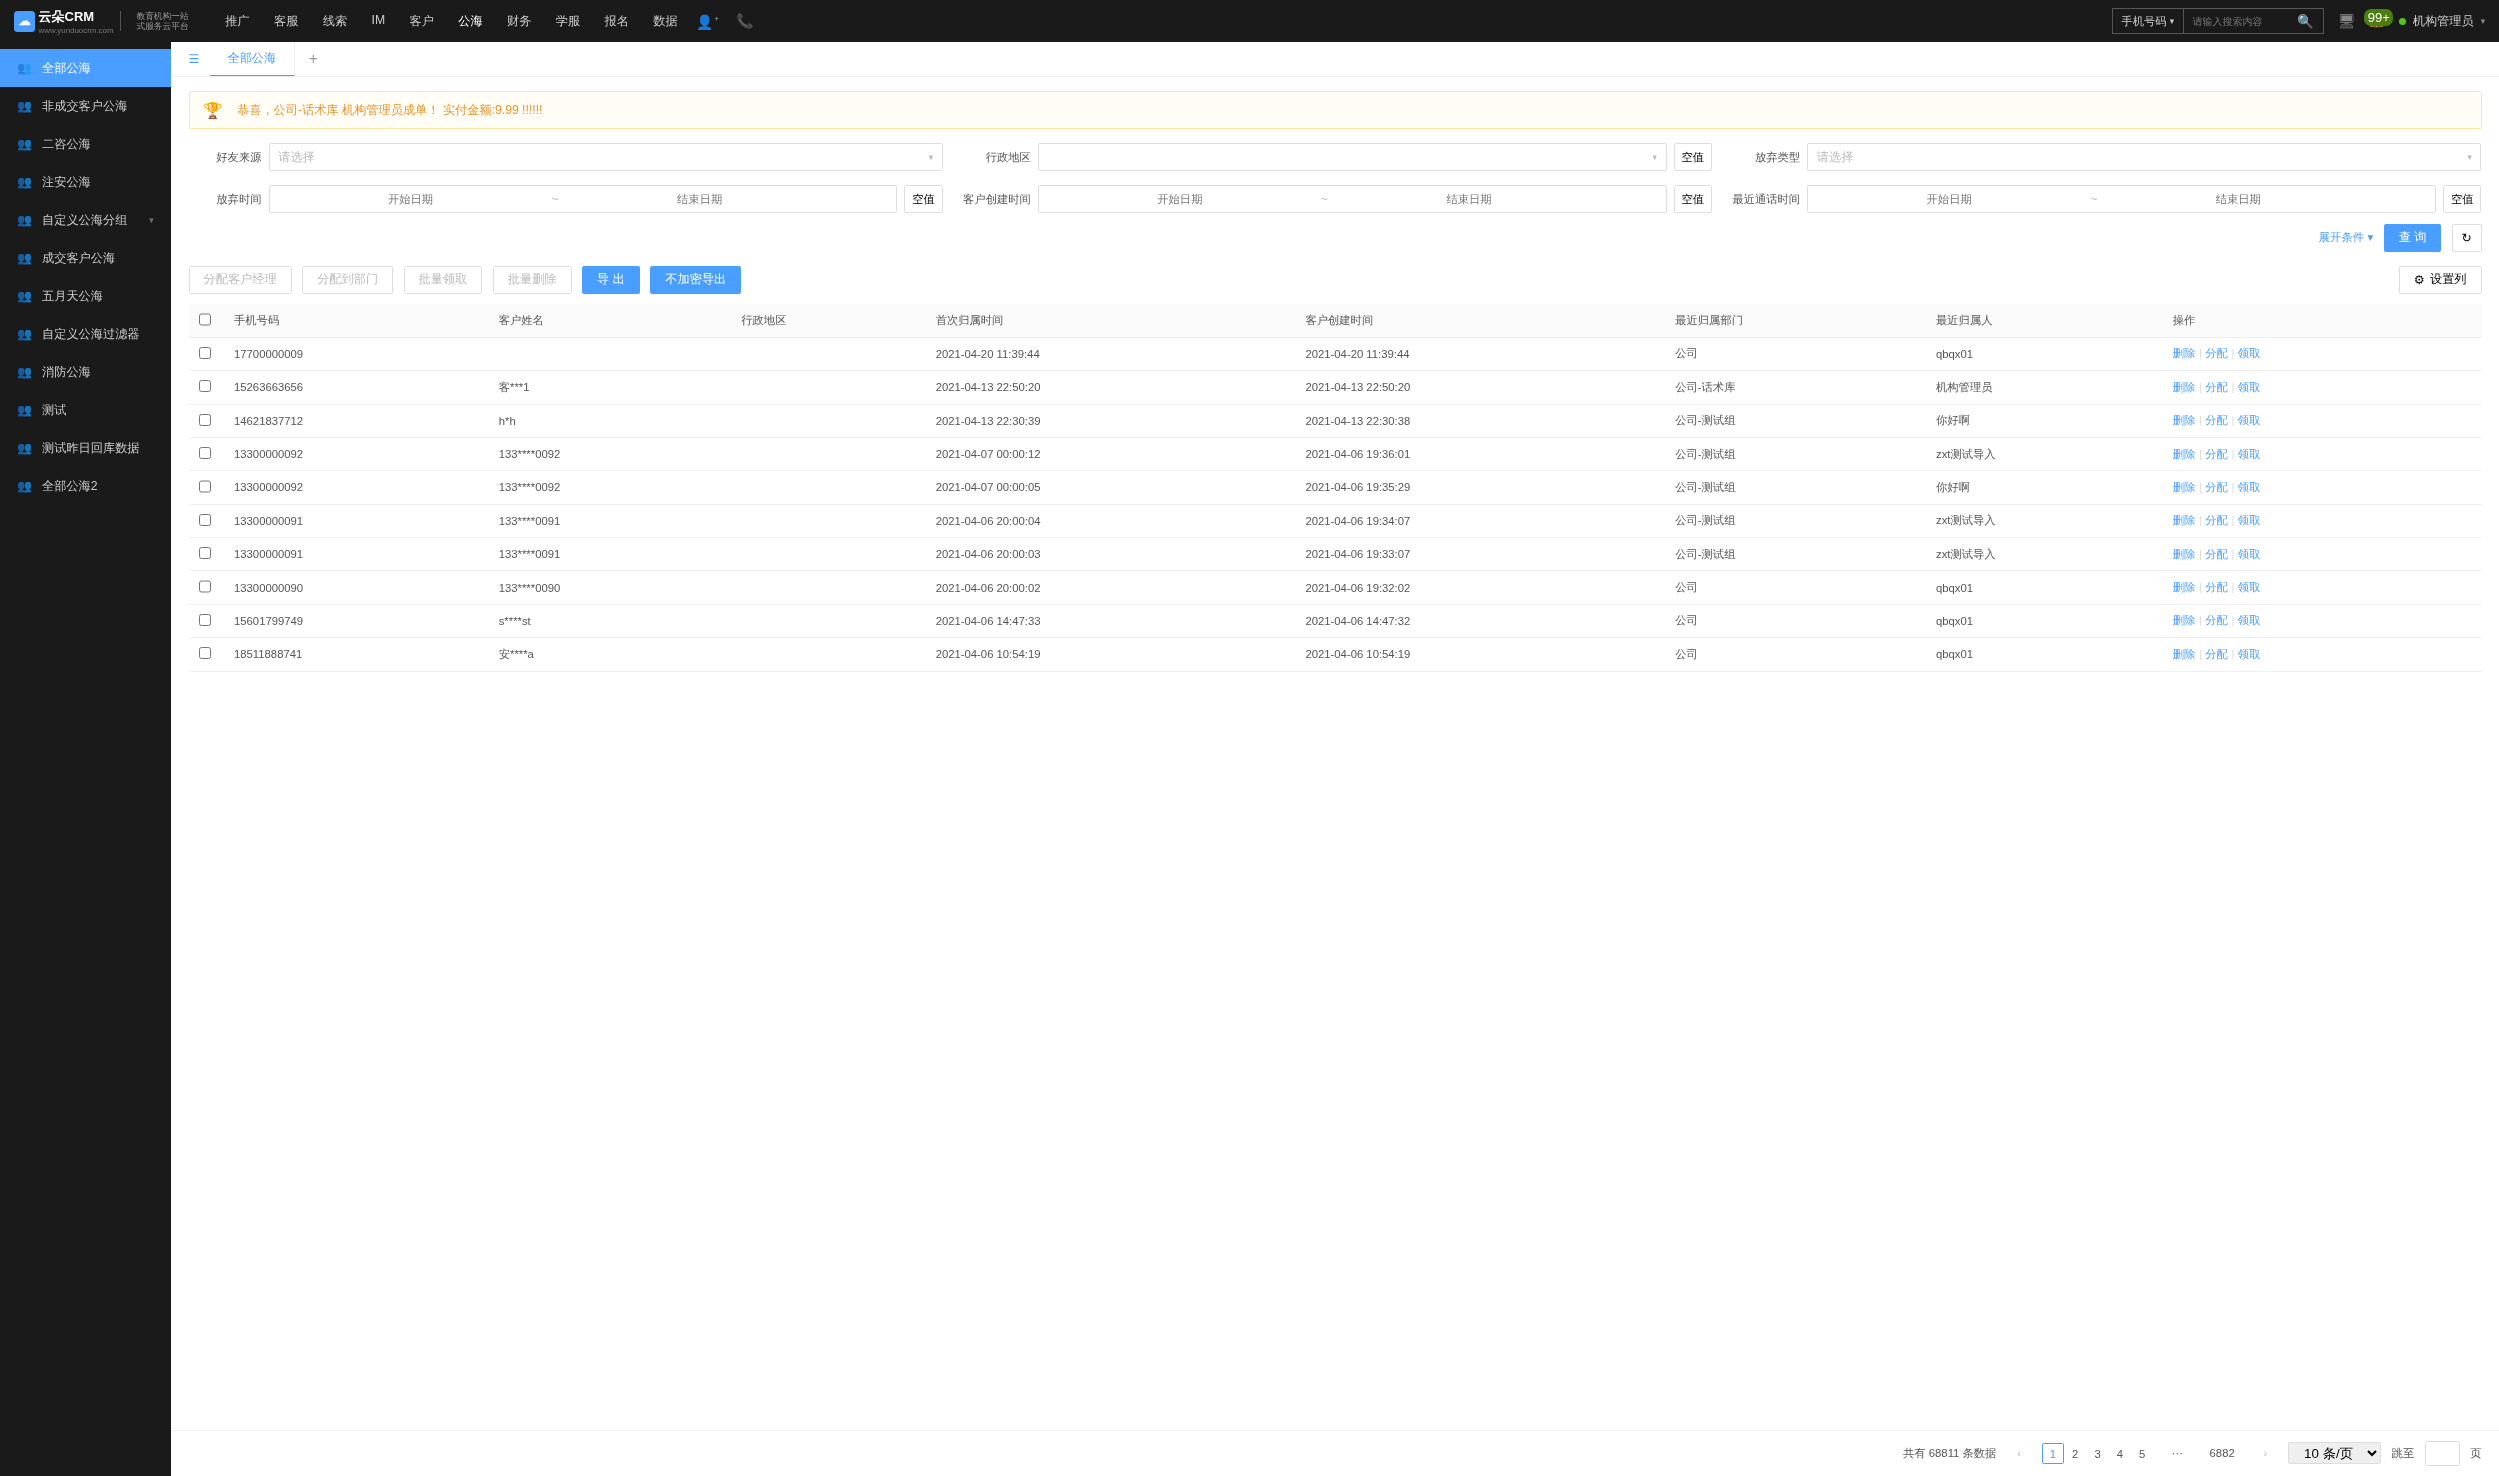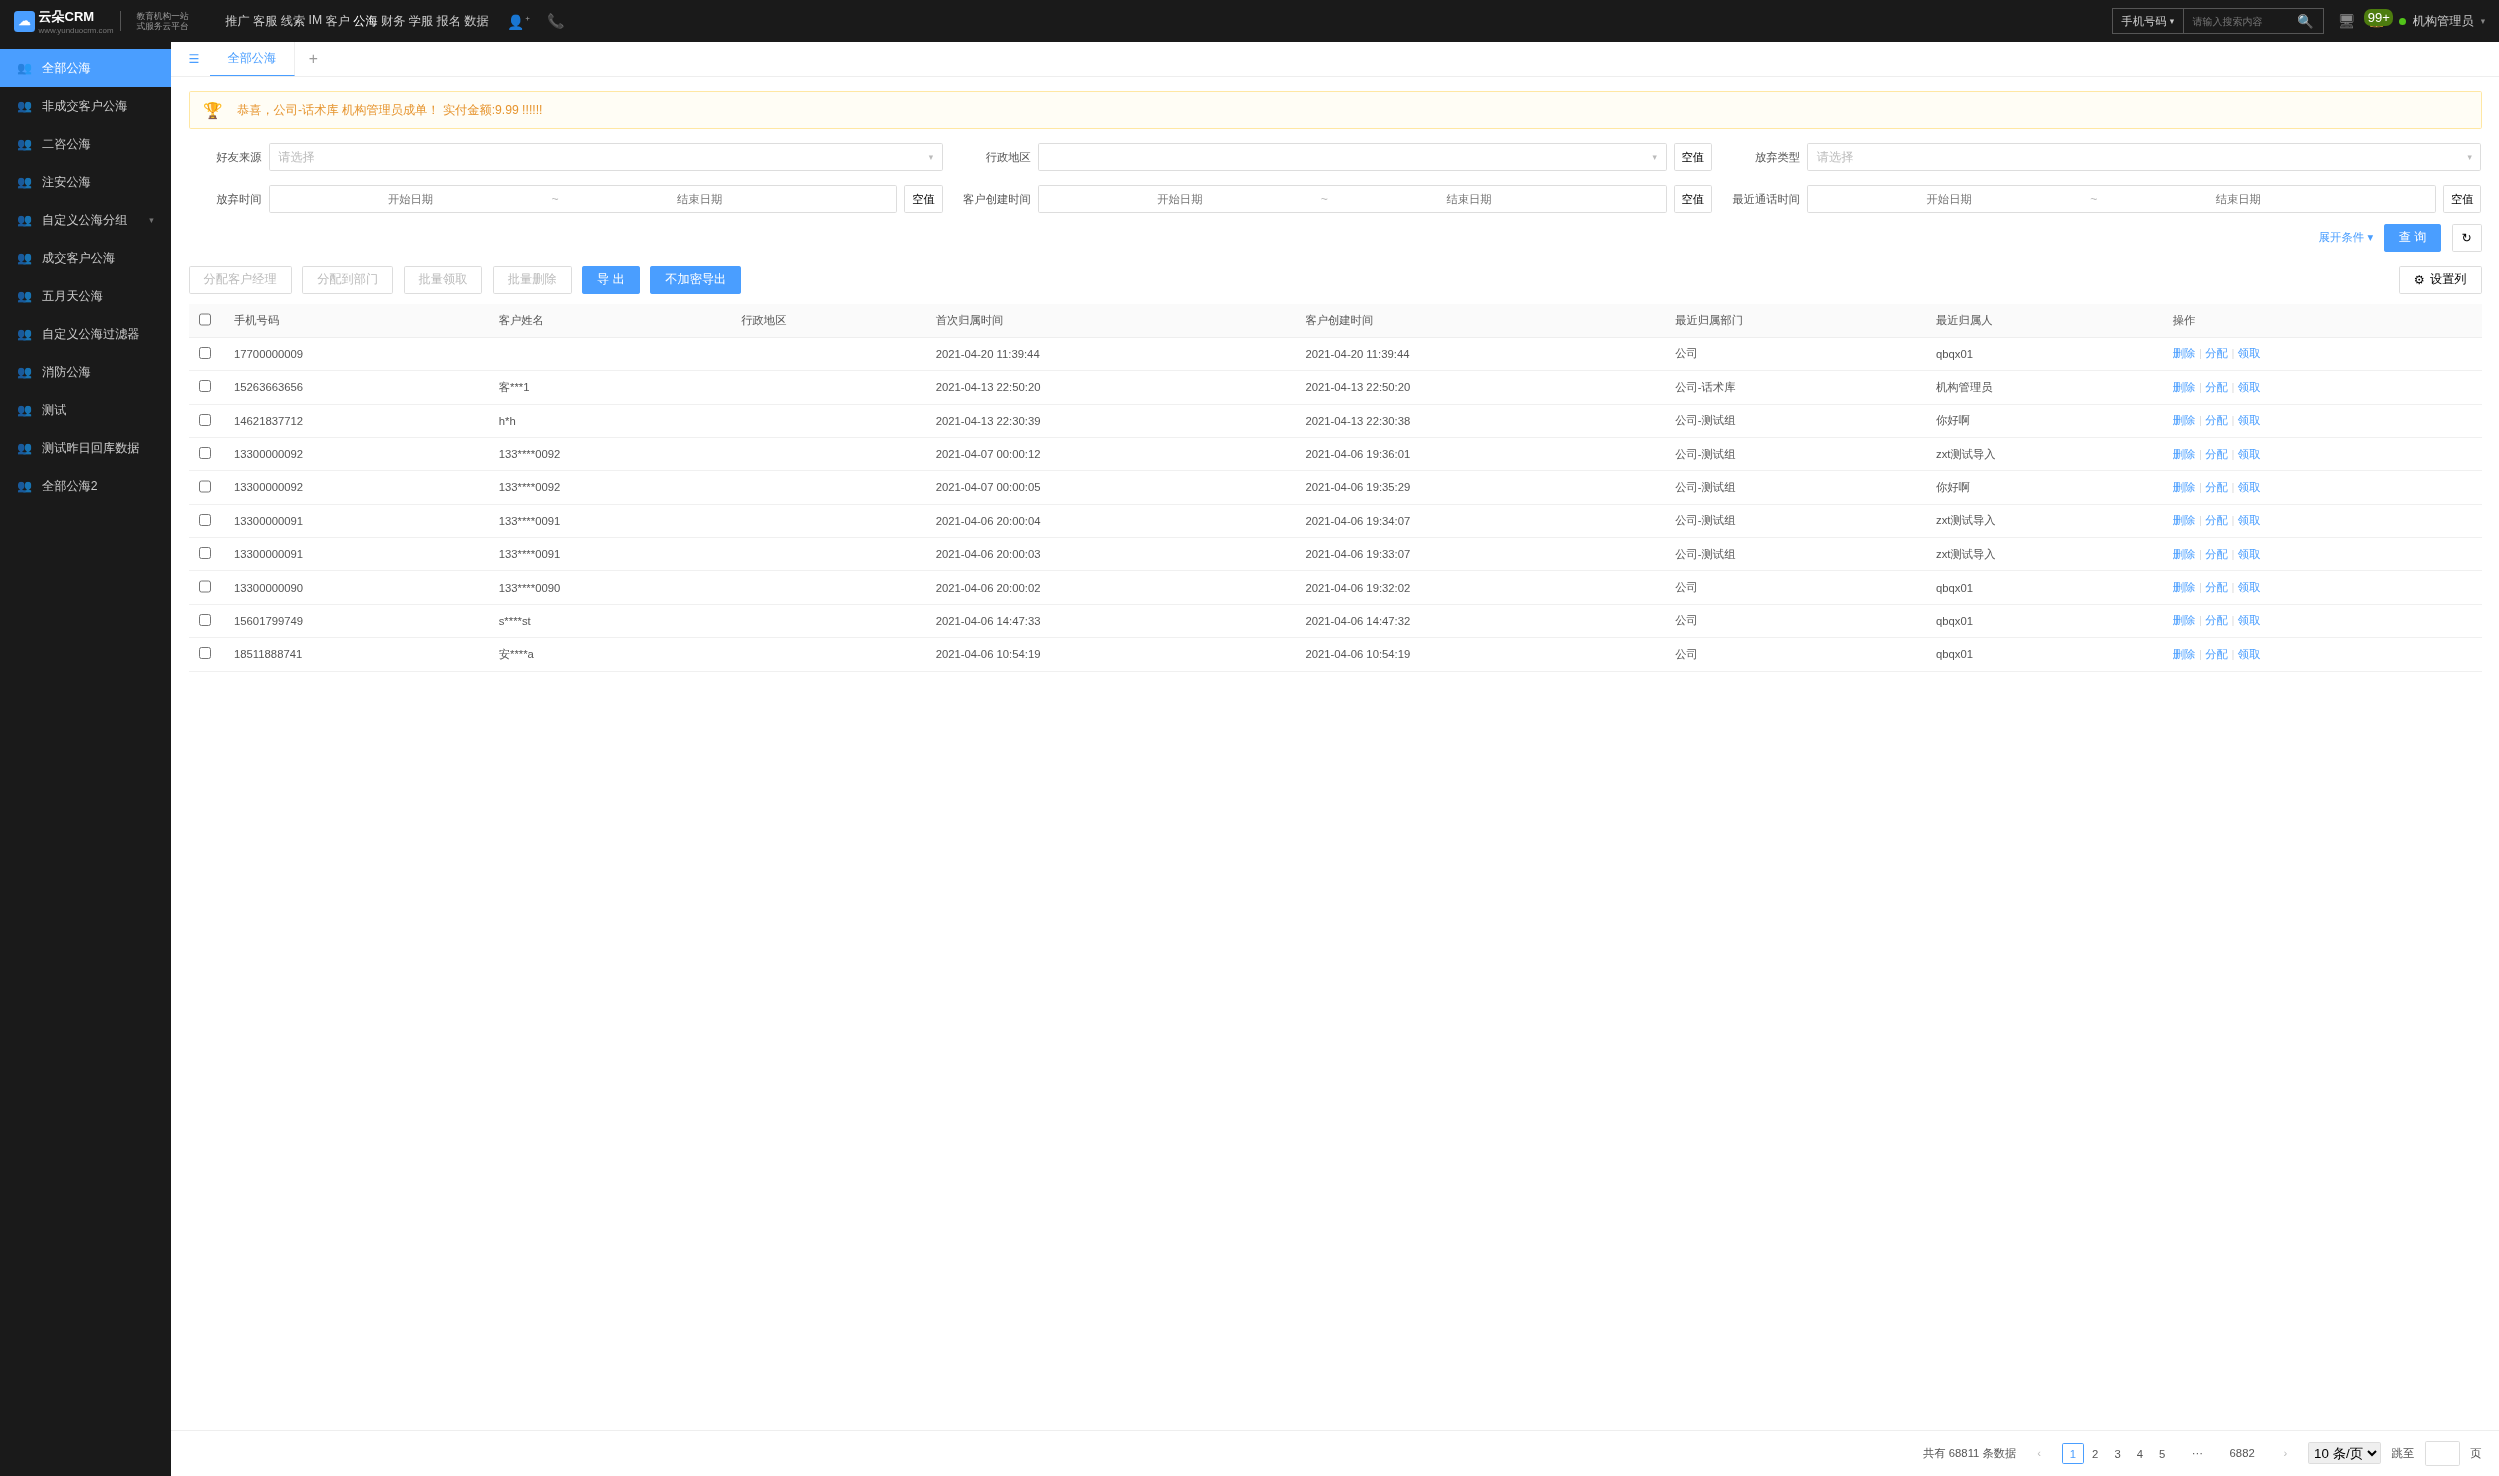--- a/index.html
+++ b/index.html
@@ -2,21 +2,21 @@
 <html style="font-size:14px"><head>
 <meta charset="utf-8">
 <style>
 * { margin:0; padding:0; box-sizing:border-box; font-family:-apple-system,BlinkMacSystemFont,"Segoe UI",sans-serif; }
 body { background:#f5f5f5; font-size:12.2px; color:#333; }
 .header { height:42px; background:#1a1a1a; display:flex; align-items:center; padding:0 14px; color:#ccc; }
 .logo { display:flex; align-items:center; gap:3.5px; margin-right:17.5px; }
 .logo-icon { width:21px; height:21px; background:#4a9eff; border-radius:3.5px; display:flex; align-items:center; justify-content:center; color:#fff; font-weight:bold; }
 .logo-text { font-weight:bold; color:#fff; font-size:13px; }
 .logo-sub { font-size:8.7px; color:#999; border-left:0.9px solid #555; padding-left:15px; margin-left:3.5px; line-height:1.2; }
-.nav { display:flex; margin-left:17.5px; }
+.nav { display:flex; gap:21px; margin-left:17.5px; }
 .nav-item { cursor:pointer; color:#ccc; padding:3.5px 1.7px; }
 .nav-item.active { color:#fff; font-weight:500; }
 .header-icons { display:flex; gap:17.5px; align-items:center; margin-left:17.5px; }
 .header-icon { color:#888; cursor:pointer; font-size:14px; }
 .header-right { margin-left:auto; display:flex; align-items:center; gap:14px; }
 .search-combo { display:flex; align-items:center; border:0.9px solid #555; height:26px; }
 .search-select { background:transparent; color:#ccc; padding:0 8.7px; border-right:0.9px solid #555; height:100%; display:flex; align-items:center; cursor:pointer; font-size:11.3px; }
 .search-input { background:transparent; border:none; color:#ccc; padding:0 8.7px; width:105px; outline:none; font-size:10px; }
 .search-btn { background:transparent; border:none; color:#888; padding:0 8.7px; cursor:pointer; }
 .notif { position:relative; color:#888; cursor:pointer; }
@@ -71,21 +71,21 @@
 .table .ops a { color:#4a9eff; cursor:pointer; }
 .table .ops .div { color:#ddd; margin:0 3.5px; }
 .chk { width:12.2px; height:12.2px; cursor:pointer; }
 .ops-col { position:sticky; right:0; background:#fff; box-shadow:-1.7px 0 3.5px rgba(0,0,0,.05); }
 th.ops-col { background:#fafafa; }
 
 .pager { display:flex; align-items:center; justify-content:flex-end; gap:10.5px; padding:10.5px 17.5px; border-top:0.9px solid #eee; font-size:11.3px; color:#555; }
 .pager .pg { padding:3.5px 7px; cursor:pointer; border:0.9px solid transparent; border-radius:1.7px; min-width:24.4px; text-align:center; }
 .pager .pg.active { border-color:#4a9eff; color:#4a9eff; }
 .pager .pg.arrow { color:#bbb; }
-.pager select { height:22px; border:0.9px solid #ddd; padding:0 1px; border-radius:1.7px; }
+.pager select { height:22px; border:0.9px solid #ddd; padding:0 11px; border-radius:1.7px; }
 .pager input { width:35px; height:24.4px; border:0.9px solid #ddd; text-align:center; border-radius:1.7px; }
 </style>
 </head>
 <body>
 
 <div class="header">
   <div class="logo">
     <div class="logo-icon">☁</div>
     <div>
       <div class="logo-text">云朵CRM</div>

